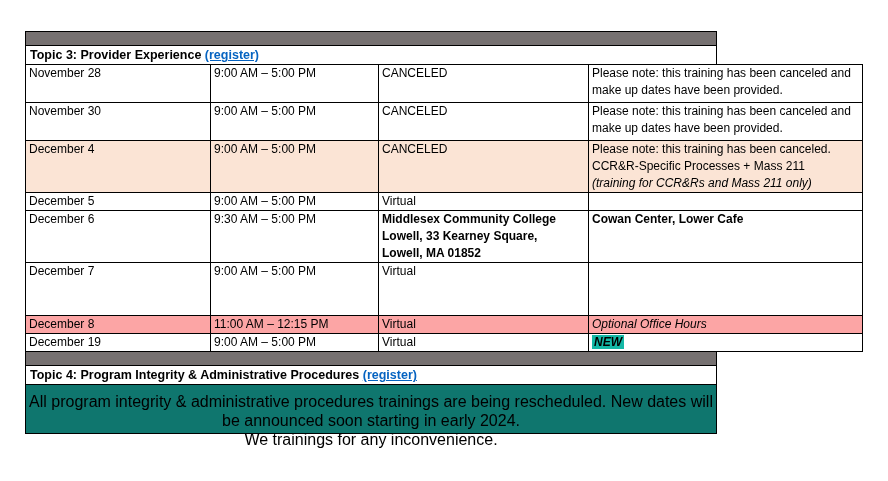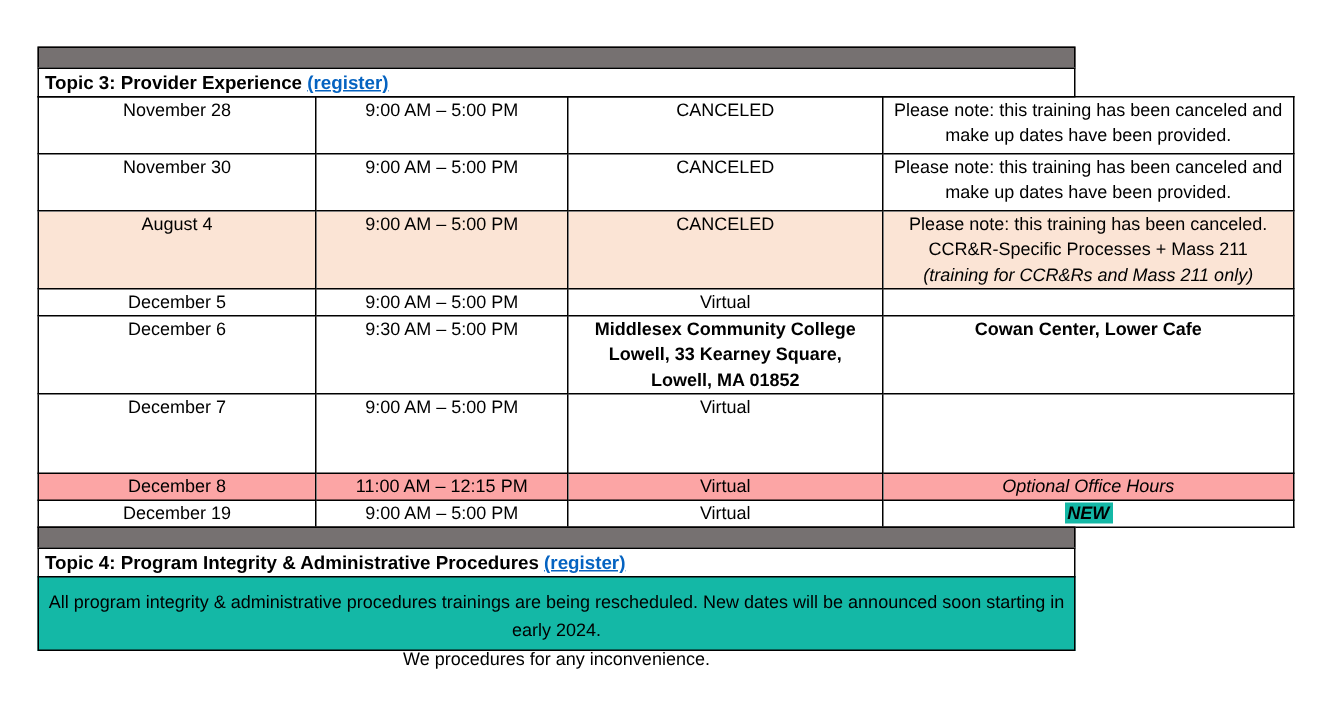--- a/index.html
+++ b/index.html
@@ -34,45 +34,44 @@
   }
   table.schedule {
     border-collapse:collapse;
     table-layout:fixed;
     width:837px;
     margin-top:-1px;
   }
   table.schedule td {
     border:1px solid #000;
     vertical-align:top;
-    text-align:center;
     font-size:12px;
     line-height:17px;
     padding:0 3px;
     overflow:hidden;
   }
   
   table.schedule tr:nth-child(1) td,
   table.schedule tr:nth-child(2) td { height:37px; }
   table.schedule tr:nth-child(3) td { height:16px; }
   table.schedule tr:nth-child(6) td { height:52px; }
   .bg-peach td { background:#FBE4D5; }
   .bg-gray td  { background:#fca5a5; }
   .cell-line { display:block; }
   .cell-line > span { display:inline; }
   .b { font-weight:bold; }
   .i { font-style:italic; }
   .hl { background:#14b8a6; padding:0 2px; }
   .notice-box {
     height:50px;
     text-align:center;
-    font-size:12px;
+    font-size:16px;
     line-height:19px;
     padding-top:7px;
-    background:#14b8a6;
+    background:#0f766e;
   }
 </style>
 </head>
 <body>
 
 <div class="page">
 
   <div class="block divider-bar" style="background: rgb(118, 113, 113);"></div>
 
   <div class="block topic-header">
@@ -111,21 +110,21 @@
           </td>
           <td>
             <div class="cell-line"><span class="">CANCELED</span></div>
           </td>
           <td>
             <div class="cell-line"><span class="">Please note: this training has been canceled and make up dates have been provided.</span></div>
           </td>
         </tr>
         <tr class="bg-peach">
           <td>
-            <div class="cell-line"><span class="">August 4</span></div>
+            <div class="cell-line"><span class="">December 4</span></div>
           </td>
           <td>
             <div class="cell-line"><span class="">9:00 AM – 5:00 PM</span></div>
           </td>
           <td>
             <div class="cell-line"><span class="">CANCELED</span></div>
           </td>
           <td>
             <div class="cell-line"><span class="">Please note: this training has been canceled.</span></div>
             <div class="cell-line"><span class="">CCR&amp;R-Specific Processes + Mass 211</span></div>
@@ -205,16 +204,16 @@
 
   <div class="block divider-bar" style="background: rgb(118, 113, 113);"></div>
 
   <div class="block topic-header">
     <span>Topic 4: Program Integrity &amp; Administrative Procedures</span>
     <a href="#" style="color: rgb(5, 99, 193);">(register)</a>
   </div>
 
   <div class="block notice-box">
     <div>All program integrity &amp; administrative procedures trainings are being rescheduled. New dates will be announced soon starting in early 2024.</div>
-    <div>We procedures for any inconvenience.</div>
+    <div>We trainings for any inconvenience.</div>
   </div>
 
 </div>
 
 </body></html>

